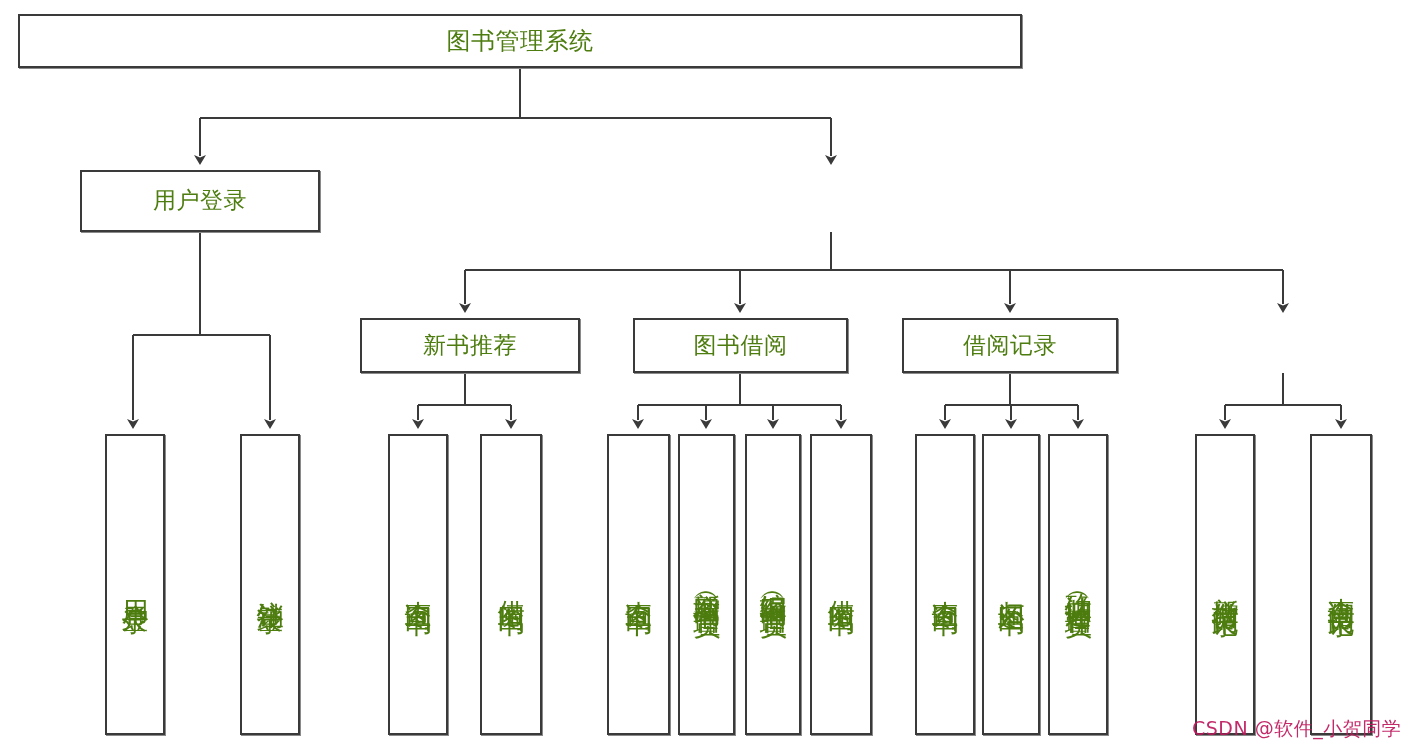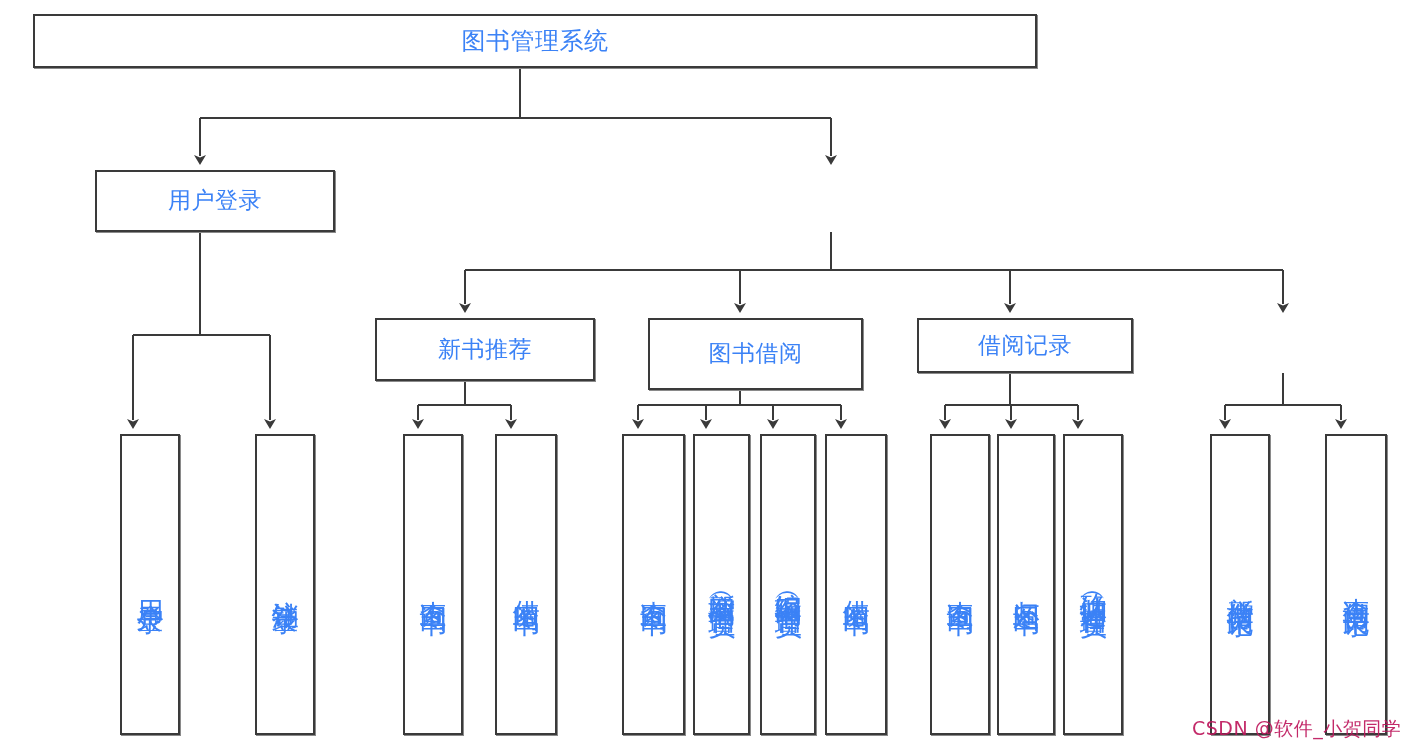--- a/index.html
+++ b/index.html
@@ -27,23 +27,22 @@
     pointer-events: none;
   }
   .node {
     position: absolute;
     box-sizing: border-box;
     border: 2px solid #3a3a3a;
     background: #ffffff;
     display: flex;
     align-items: center;
     justify-content: center;
-    color: #3b82f6;
+    color: #4d7c0f;
     box-shadow: 1px 1px 0 0 #8a8a8a;
-    margin-left: 15px;
   }
   .node-label {
     display: block;
     text-align: center;
     line-height: 1.18;
     white-space: pre;
   }
   .node.horizontal .node-label {
     font-size: 23px;
     letter-spacing: 0.5px;
@@ -132,24 +131,24 @@
   </svg>
 
   <div class="node root horizontal" style="left: 18px; top: 14px; width: 1004px; height: 54px;">
     <span class="node-label">图书管理系统</span>
   </div>
 
   <div class="node horizontal" style="left: 80px; top: 170px; width: 240px; height: 62px;">
     <span class="node-label">用户登录</span>
   </div>
 
-  <div class="node horizontal" style="left: 360px; top: 318px; width: 220px; height: 63px;">
+  <div class="node horizontal" style="left: 360px; top: 318px; width: 220px; height: 55px;">
     <span class="node-label">新书推荐</span>
   </div>
-  <div class="node horizontal" style="left: 633px; top: 318px; width: 215px; height: 72px;">
+  <div class="node horizontal" style="left: 633px; top: 318px; width: 215px; height: 55px;">
     <span class="node-label">图书借阅</span>
   </div>
   <div class="node horizontal" style="left: 902px; top: 318px; width: 216px; height: 55px;">
     <span class="node-label">借阅记录</span>
   </div>
 
   <div class="node vertical" style="left: 105px; top: 434px; width: 60px; height: 301px;">
     <span class="node-label">用户登录</span>
   </div>
   <div class="node vertical" style="left: 240px; top: 434px; width: 60px; height: 301px;">

